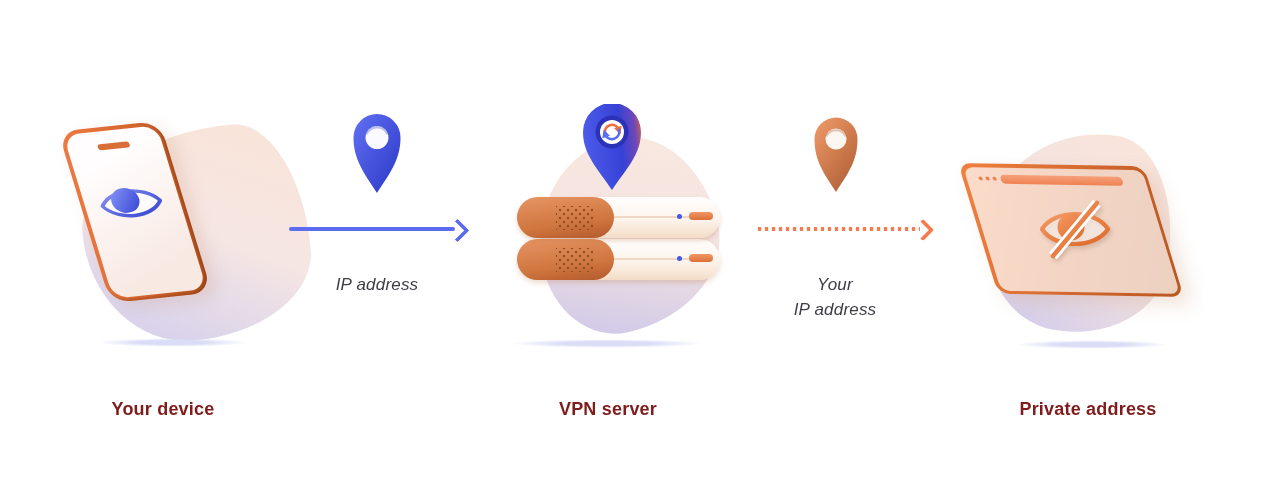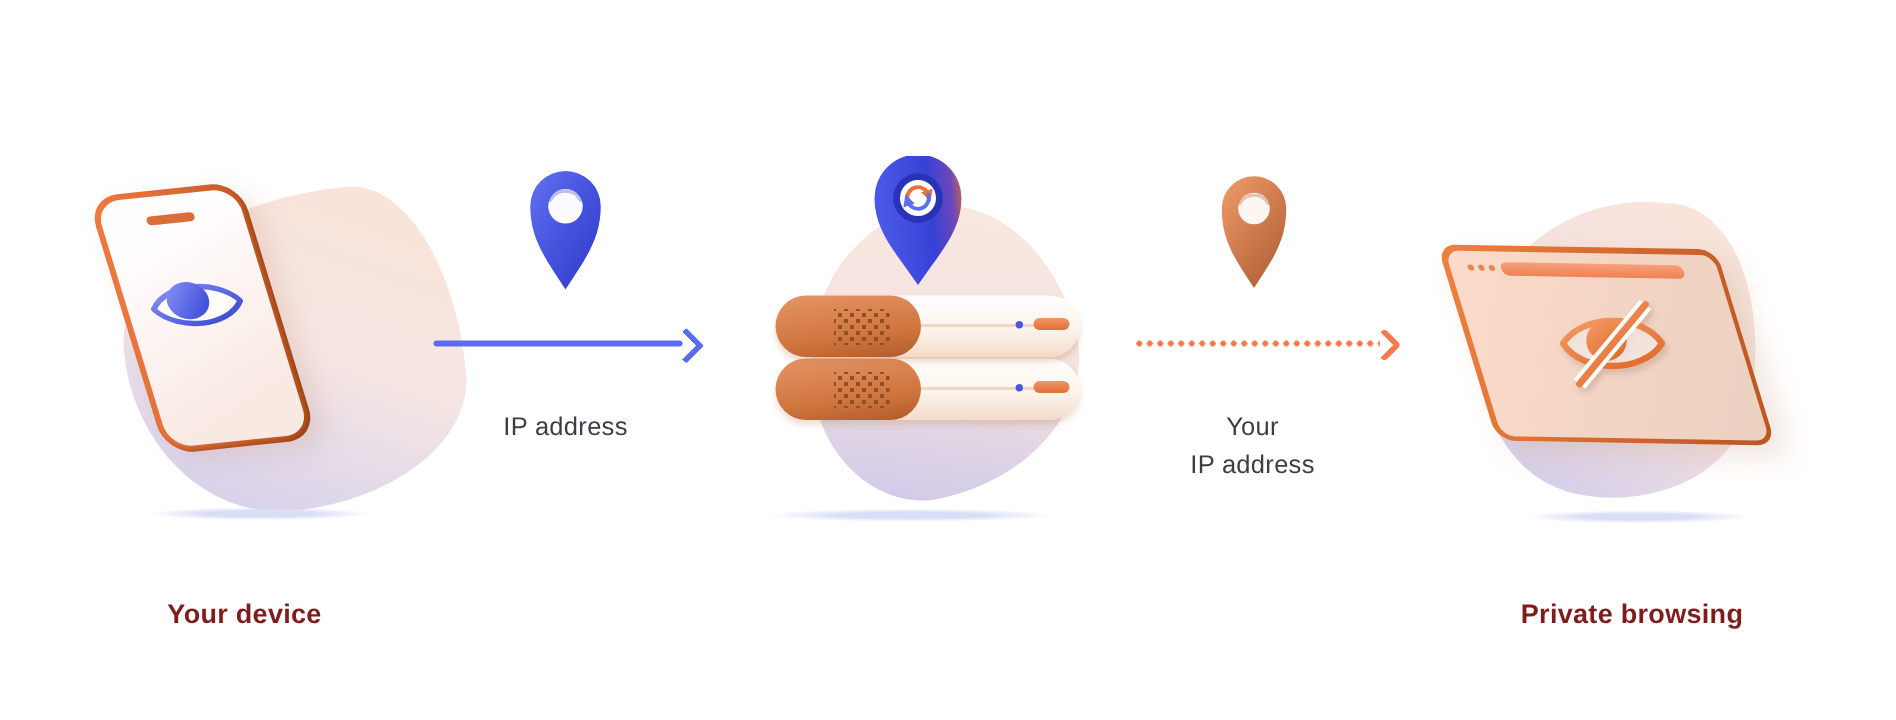--- a/index.html
+++ b/index.html
@@ -120,21 +120,21 @@
     background-size:7px 4px;background-repeat:repeat-x;
   }
   .arrow-dotted-head{
     position:absolute;left:915px;top:222px;width:12px;height:12px;border-radius:3px;
     border-top:4px solid #f57b4e;border-right:4px solid #f57b4e;transform:rotate(45deg);
   }
 
   
   .caption{
     position:absolute;width:220px;top:272px;text-align:center;
-    font-size:17px;line-height:25px;color:#3d3d45;letter-spacing:.2px;
+    font-size:17px;line-height:25px;color:#3d3d45;letter-spacing:.2px;font-style:italic;
   }
   .caption-isp{left:267px;}
   .caption-hide{left:725px;}
   .node-label{
     position:absolute;width:260px;top:399px;text-align:center;
     font-size:18px;font-weight:bold;color:#7f1d1d;letter-spacing:.2px;
   }
   .label-device{left:33px;}
   .label-server{left:478px;}
   .label-browser{left:958px;}
@@ -225,20 +225,21 @@
     <path d="M31 86 C16 64 2 50 2 28 A29 29 0 1 1 60 28 C60 50 46 64 31 86 Z" fill="url(#gPinVpn)"></path>
     <circle cx="31" cy="28" r="16.5" fill="#2a33b7"></circle>
     <circle cx="31" cy="28" r="12" fill="#ffffff"></circle>
     <g transform="rotate(-18 31 28)">
       <path d="M23.8 28 A7.2 7.2 0 0 1 38.2 28" fill="none" stroke="#ef6f3e" stroke-width="2.6" stroke-linecap="round" marker-end="url(#mOr)"></path>
       <path d="M38.2 28 A7.2 7.2 0 0 1 23.8 28" fill="none" stroke="#5b6ef0" stroke-width="2.6" stroke-linecap="round" marker-end="url(#mBl)"></path>
     </g>
   </svg>
 
   <div class="ground-shadow shadow-server"></div>
+  <div class="node-label label-server">VPN server</div>
 
   <svg class="pin pin-orange" width="46" height="77" viewBox="0 0 46 77">
     <defs>
       <linearGradient id="gPinOr" x1="0.15" y1="0" x2="0.9" y2="1">
         <stop offset="0" stop-color="#ec9766"></stop>
           <stop offset="1" stop-color="#ad5c33"></stop>
       </linearGradient>
     </defs>
     <path d="M23 76 C11 57.5 1.5 45 1.5 23 A21.5 21.5 0 1 1 44.5 23 C44.5 45 35 57.5 23 76 Z" fill="url(#gPinOr)"></path>
     <circle cx="23" cy="23" r="10.5" fill="#fdf7f3"></circle>
@@ -271,15 +272,15 @@
           <stop offset="1" stop-color="#df6d2e"></stop>
       </linearGradient>
     </defs>
     <path d="M4 32 C17 12 57 12 70 32 C57 52 17 52 4 32 Z" fill="#ffffff" fill-opacity="0.55" stroke="url(#gEyeOff)" stroke-width="4.2" stroke-linejoin="round"></path>
     <circle cx="33" cy="30" r="13.5" fill="url(#gEyeOff)"></circle>
     <line x1="15" y1="59" x2="59" y2="6" stroke="#ffffff" stroke-width="10"></line>
     <line x1="15" y1="59" x2="59" y2="6" stroke="url(#gEyeOff)" stroke-width="4.5" stroke-linecap="round"></line>
   </svg>
 
   <div class="ground-shadow shadow-browser"></div>
-  <div class="node-label label-browser">Private browsing</div>
+  <div class="node-label label-browser">Private address</div>
 
 </div>
 
 </body></html>

